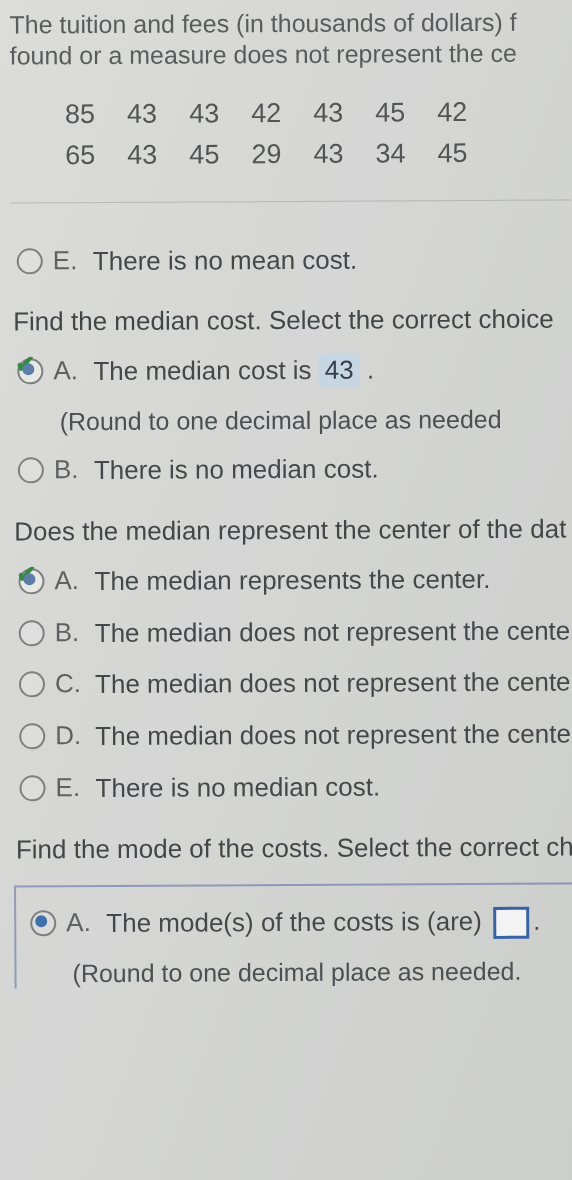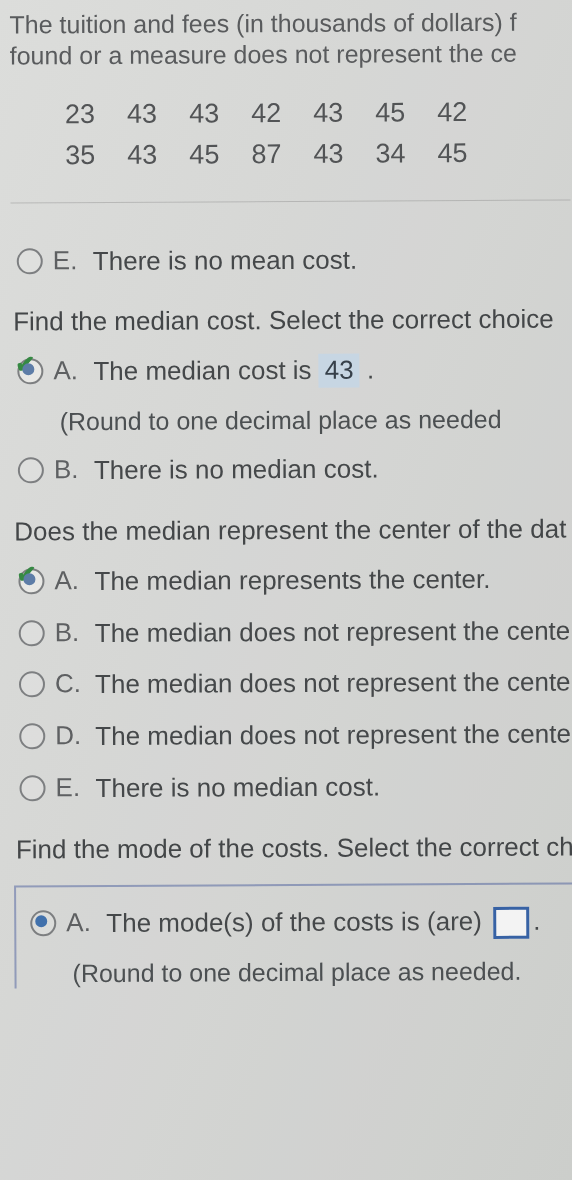--- a/index.html
+++ b/index.html
@@ -134,33 +134,33 @@
 <body>
 
 <div class="page">
 
   <div class="intro">The tuition and fees (in thousands of dollars) f</div>
   <div class="intro">found or a measure does not represent the ce</div>
 
   <table class="data">
     <tbody>
         <tr>
-      <td>23</td>
+      <td>85</td>
       <td>43</td>
       <td>43</td>
       <td>42</td>
       <td>43</td>
       <td>45</td>
       <td>42</td>
     </tr>
     <tr>
-      <td>35</td>
+      <td>65</td>
       <td>43</td>
       <td>45</td>
-      <td>87</td>
+      <td>29</td>
       <td>43</td>
       <td>34</td>
       <td>45</td>
     </tr>
   </tbody>
     </table>
 
   <hr class="sep">
 
   <div class="block">

